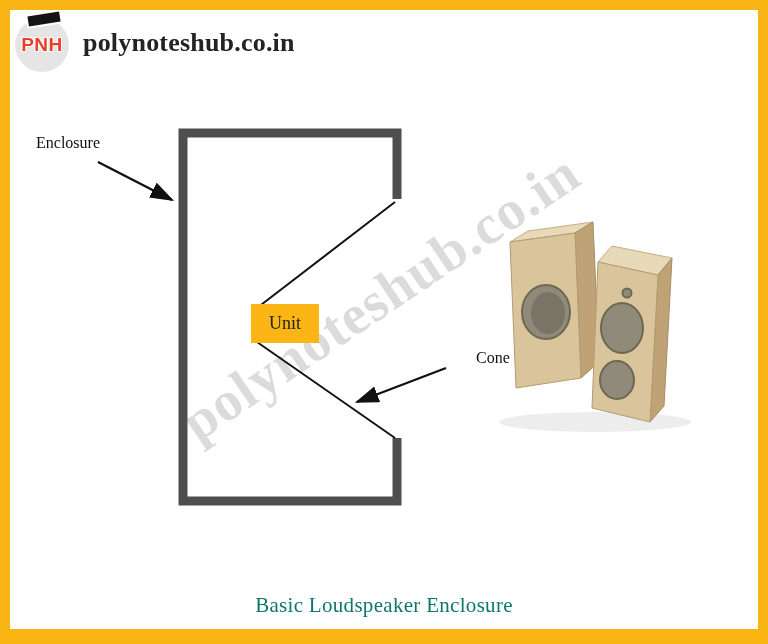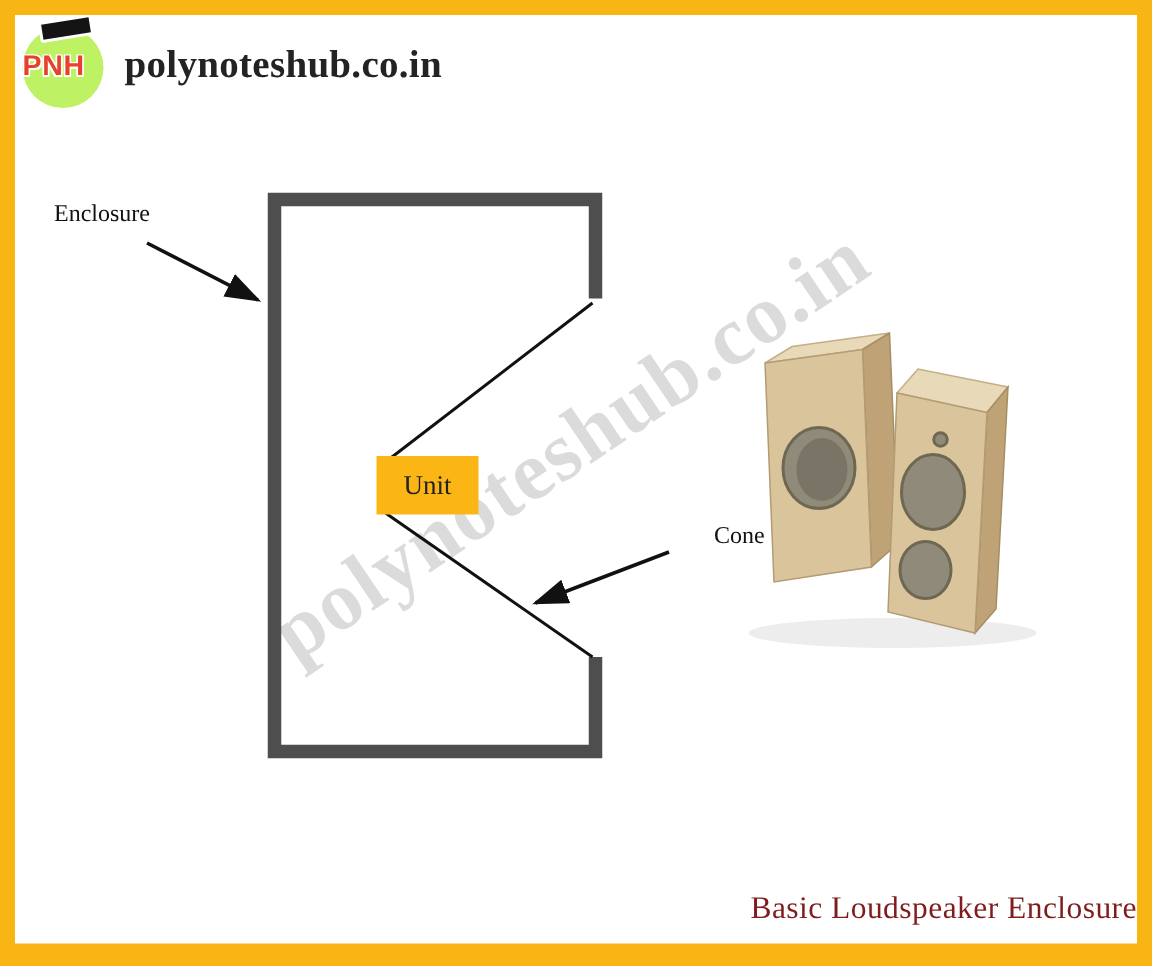--- a/index.html
+++ b/index.html
@@ -13,21 +13,21 @@
     position:relative; width:100%; height:100%;
     background:#ffffff; overflow:hidden;
     font-family:"Liberation Serif", serif;
     color:#1a1a1a;
   }
   
   .brand { position:absolute; left:4px; top:2px; display:flex; align-items:center; gap:9px; z-index:5; }
   .logo-wrap { position:relative; width:60px; height:62px; }
   .logo-circle {
     position:absolute; left:1px; top:6px; width:54px; height:54px; border-radius:50%;
-    background:#bef264; display:flex; align-items:center; justify-content:flex-start;
+    background:#e5e5e5; display:flex; align-items:center; justify-content:center;
   }
   .logo-text {
     font-family:"Liberation Sans", sans-serif;
     font-weight:bold; font-size:19px; color:#e8402a; letter-spacing:0.5px;
     text-shadow:-1px -1px 0 #fff, 1px -1px 0 #fff, -1px 1px 0 #fff, 1px 1px 0 #fff;
   }
   .cap {
     position:absolute; left:12px; top:0px; width:32px; height:10px;
     background:#141414; border:2px solid #fff; border-radius:2px;
     transform:rotate(-9deg); z-index:3;
@@ -54,22 +54,22 @@
   .lbl { position:absolute; font-size:16px; color:#111; z-index:3; }
   .lbl-enclosure { left:26px; top:124px; }
   .lbl-cone { left:439px; top:339px;margin-left:27px; }
   .unit-box {
     position:absolute; left:199px; top:294px; width:68px; height:39px;
     background:var(--unit-fill, #FBB615); z-index:3;
     display:flex; align-items:center; justify-content:center;
     font-size:18px; color:#222;margin-left:42px;
   }
   .caption {
-    position:absolute; left:0; top:583px; width:100%; text-align:right;
-    font-size:21px; color:#7f1d1d; z-index:3; letter-spacing:0.3px;
+    position:absolute; left:0; top:583px; width:100%; text-align:center;
+    font-size:21px; color:#0f766e; z-index:3; letter-spacing:0.3px;
   }
 </style>
 </head>
 <body>
 
 <div class="frame">
   <div class="canvas">
 
     <div class="brand">
       <div class="logo-wrap">

